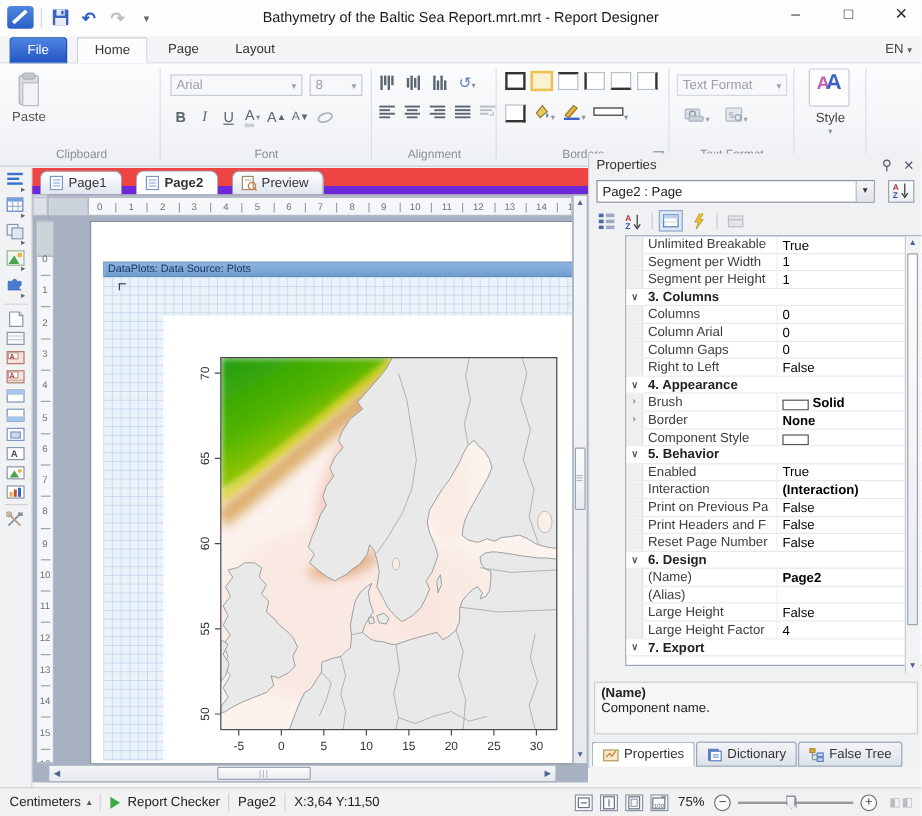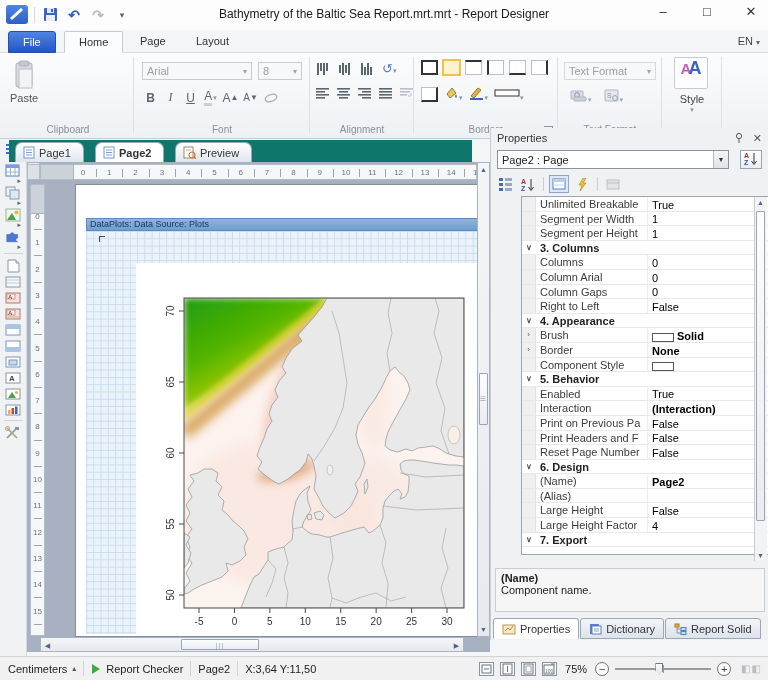--- a/index.html
+++ b/index.html
@@ -46,21 +46,21 @@
   .alnicon { display:inline-block; }
   .launcher { position:absolute; right:3px; bottom:3px; width:9px; height:9px; border-left:1px solid #8a93a0; border-bottom:1px solid #8a93a0; transform:rotate(180deg); }
 
   
   #toolbox { position:absolute; left:0; top:140px; width:27px; height:516px; background:#f1f2f4; border-right:1px solid #d4d8dd; }
   .tbitem { width:25px; display:flex; flex-direction:column; align-items:center; padding:2px 0 0; }
   .tbarrow { font-size:7px; color:#5b6670; line-height:6px; align-self:flex-end; margin-right:4px; }
   .tbsep { width:19px; height:1px; background:#d0d4d9; margin:3px auto; }
 
   
-  #doctabs { position:absolute; left:9px; top:140px; width:463px; height:22px; background:#0f766e; border-bottom:1px solid #6d28d9; }
+  #doctabs { position:absolute; left:27px; top:140px; width:463px; height:22px; background:#ef4444; border-bottom:7px solid #6d28d9; }
   .dtab { position:absolute; top:2px; height:20px; display:flex; align-items:center; gap:4px; padding:0 12px 0 7px; border:1px solid #9aa7b8; border-bottom:none; border-radius:7px 7px 0 0; background:linear-gradient(#ffffff,#dfe6ee); font-size:11px; color:#333; }
   .dtab.active { background:#fff; font-weight:bold; }
 
   
   #canvas { position:absolute; left:27px; top:162px; width:463px; height:490px; background:#a7b1c1; }
   #hruler { position:absolute; left:13px; top:2px; width:437px; height:16px; background:#f6f7f9; border:1px solid #b3bbc6; overflow:hidden; }
   #hruler .margin { position:absolute; left:0; top:0; width:33px; height:16px; background:#ccd2da; border-right:1px solid #aab2bd; }
   #cornerbox { position:absolute; left:0; top:2px; width:13px; height:16px; background:#dde1e7; border:1px solid #b3bbc6; }
   .rnum { position:absolute; top:3px; font-size:8px; color:#6a727e; transform:translateX(-50%); }
   .rtick { position:absolute; top:4px; width:1px; height:8px; background:#9aa3af; }
@@ -932,21 +932,21 @@
         </div>
         <div class="ptab">
           <svg width="13" height="12">
             <rect x="1" y="1" width="4" height="3" fill="#e8b23a" stroke="#a8821a"></rect>
             <line x1="3" y1="4" x2="3" y2="10" stroke="#8a93a0"></line>
             <line x1="3" y1="6" x2="7" y2="6" stroke="#8a93a0"></line>
             <line x1="3" y1="10" x2="7" y2="10" stroke="#8a93a0"></line>
             <rect x="7" y="4.5" width="5" height="3" fill="#c8d8f0" stroke="#5b7fc4"></rect>
             <rect x="7" y="8.5" width="5" height="3" fill="#c8d8f0" stroke="#5b7fc4"></rect>
           </svg>
-          <span>Report Solid</span>
+          <span>False Tree</span>
         </div>
       </div>
   </div>
 
   <div id="statusbar">
     <div class="sitem" style="margin-left:8px;">
       <span>Centimeters</span>
         <span style="font-size:8px; color:#555;">▴</span>
     </div>
     <div class="ssep"></div>

